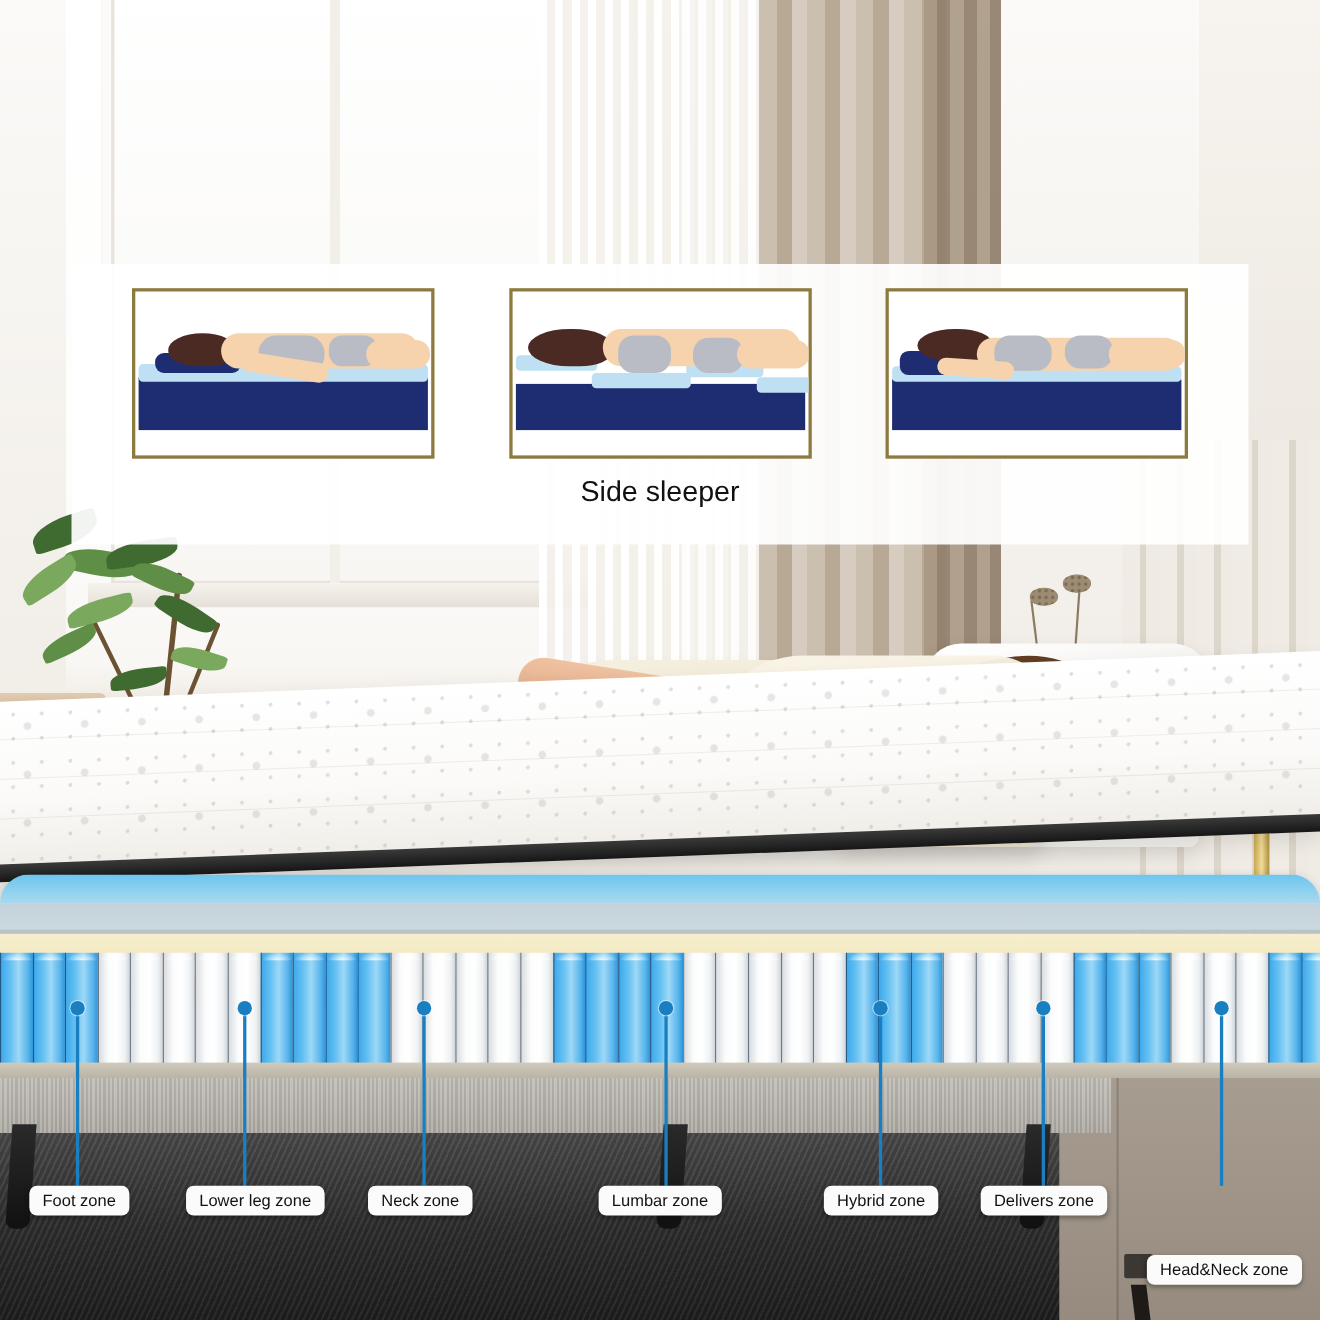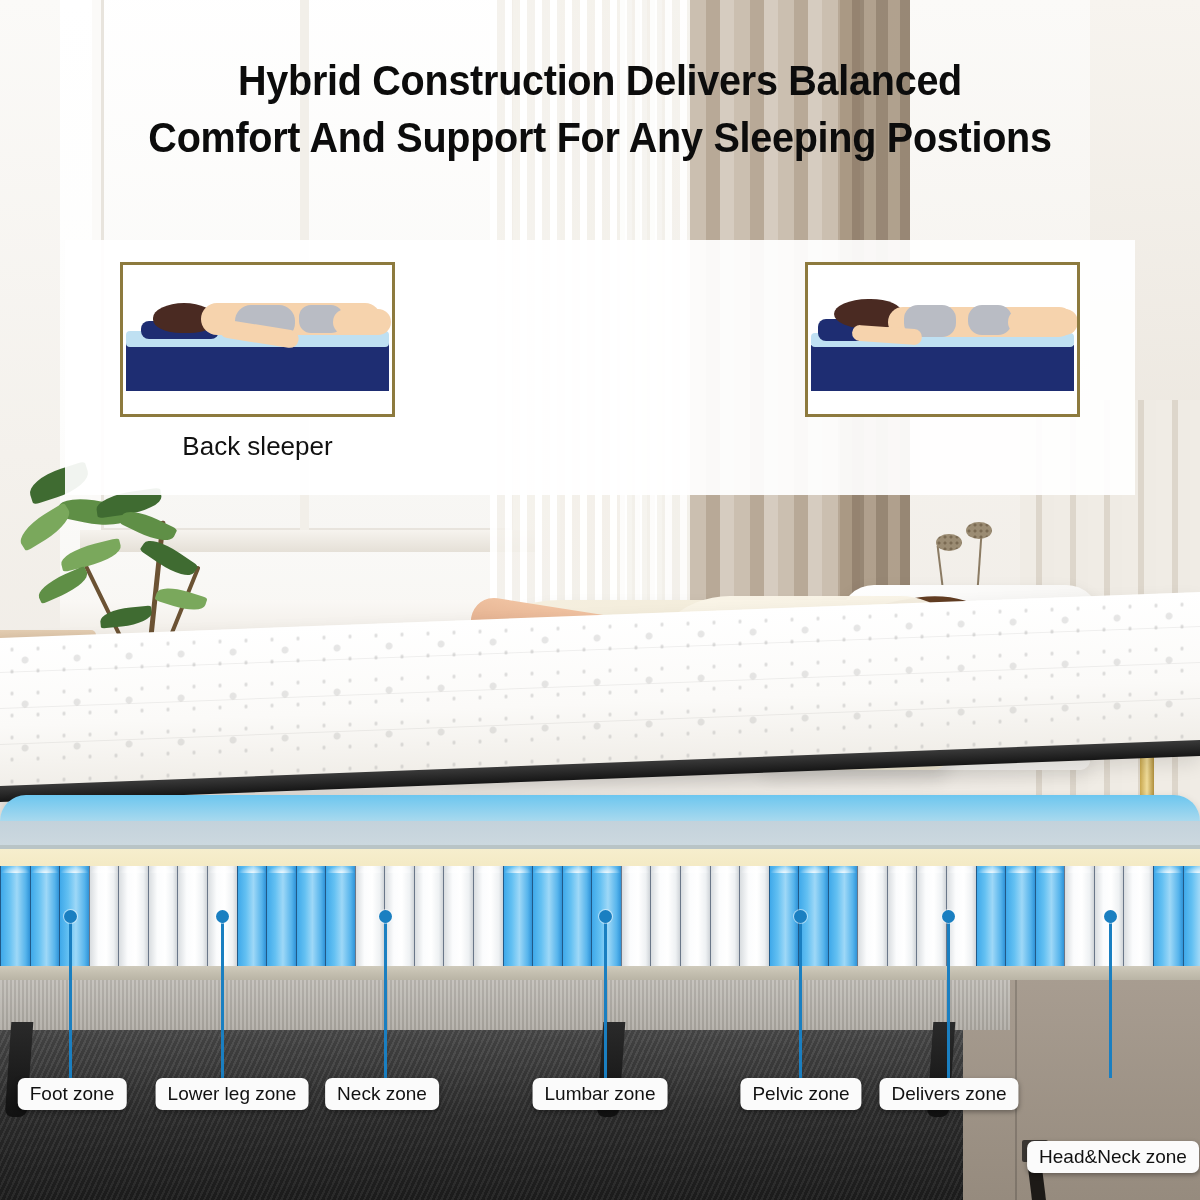--- a/index.html
+++ b/index.html
@@ -170,21 +170,21 @@
   
   .coil-base{position:absolute;left:0px;top:966px;width:1200px;height:14px;
         background:linear-gradient(180deg,#cfcabb,#b9b4a5);}
 
   
   .zone-dot{position:absolute;width:13px;height:13px;border-radius:50%;
         background:#1a7fc1;box-shadow:0 0 0 1px rgba(255,255,255,.5);}
   .zone-line{position:absolute;width:3px;background:#1a7fc1;}
   .zone-pill{position:absolute;transform:translateX(-50%);
         background:#fbfbfb;border-radius:7px;padding:5px 12px;
-        font-size:19px;color:#111;white-space:nowrap;
+        font-size:15px;color:#111;white-space:nowrap;
         box-shadow:0 2px 5px rgba(0,0,0,.35);}
 
   
   .title-wrap{position:absolute;left:0;top:52px;width:1200px;text-align:center;z-index:40;}
   .title-line{font-size:43px;font-weight:bold;color:#0c0c0c;line-height:1.32;
         letter-spacing:-.3px;transform:scaleX(.92);transform-origin:center;}
 
   
   .panel{position:absolute;left:65px;top:240px;width:1070px;height:255px;
         background:rgba(255,255,255,.93);z-index:30;}
@@ -354,52 +354,62 @@
       <div class="zone-dot" style="left: 216px; top: 910px; background: rgb(26, 127, 193);"></div>
       <div class="zone-pill" style="left: 232px; top: 1078px;">Lower leg zone</div>
       <div class="zone-line" style="left: 384px; top: 915px; height: 163px; background: rgb(26, 127, 193);"></div>
       <div class="zone-dot" style="left: 379px; top: 910px; background: rgb(26, 127, 193);"></div>
       <div class="zone-pill" style="left: 382px; top: 1078px;">Neck zone</div>
       <div class="zone-line" style="left: 604px; top: 915px; height: 163px; background: rgb(26, 127, 193);"></div>
       <div class="zone-dot" style="left: 599px; top: 910px; background: rgb(26, 127, 193);"></div>
       <div class="zone-pill" style="left: 600px; top: 1078px;">Lumbar zone</div>
       <div class="zone-line" style="left: 799px; top: 915px; height: 163px; background: rgb(26, 127, 193);"></div>
       <div class="zone-dot" style="left: 794px; top: 910px; background: rgb(26, 127, 193);"></div>
-      <div class="zone-pill" style="left: 801px; top: 1078px;">Pelvic zone</div>
+      <div class="zone-pill" style="left: 801px; top: 1078px;">Hybrid zone</div>
       <div class="zone-line" style="left: 947px; top: 915px; height: 163px; background: rgb(26, 127, 193);"></div>
       <div class="zone-dot" style="left: 942px; top: 910px; background: rgb(26, 127, 193);"></div>
       <div class="zone-pill" style="left: 949px; top: 1078px;">Delivers zone</div>
       <div class="zone-line" style="left: 1109px; top: 915px; height: 163px; background: rgb(26, 127, 193);"></div>
       <div class="zone-dot" style="left: 1104px; top: 910px; background: rgb(26, 127, 193);"></div>
       <div class="zone-pill" style="left: 1113px; top: 1141px;">Head&amp;Neck zone</div>
     </div>
 
-  <div class="title-wrap">
-    <div class="title-line">Hybrid Construction Delivers Balanced</div>
-    <div class="title-line">Comfort And Support For Any Sleeping Postions</div>
-  </div>
 
   <div class="panel"></div>
   <div class="cards">
 
     <div class="card">
       <div class="card-frame">
         <div class="ill-base" style="top:78px;height:48px;"></div>
         <div class="ill-surface" style="top:66px;height:16px;border-radius:4px;"></div>
         <div class="ill-pillow" style="left:18px;top:56px;width:78px;height:18px;border-radius:8px;"></div>
         <div class="ill-hair" style="left:30px;top:38px;width:62px;height:30px;border-radius:50% 50% 40% 45%;"></div>
         <div class="ill-body" style="left:78px;top:38px;width:180px;height:32px;border-radius:24px;"></div>
         <div class="ill-cloth" style="left:112px;top:40px;width:60px;height:34px;border-radius:16px;"></div>
         <div class="ill-cloth" style="left:176px;top:40px;width:44px;height:28px;border-radius:12px;"></div>
         <div class="ill-body" style="left:210px;top:44px;width:58px;height:26px;border-radius:20px;"></div>
         <div class="ill-body" style="left:96px;top:60px;width:80px;height:18px;border-radius:14px;transform:rotate(9deg);"></div>
       </div>
-      <div class="card-cap">Back sleeper</div>
-    </div>
-
+    </div>
+
+    <div class="card">
+      <div class="card-frame">
+        <div class="ill-base" style="top:84px;height:42px;"></div>
+        <div class="ill-surface" style="top:58px;height:14px;width:74px;left:3px;border-radius:4px;"></div>
+        <div class="ill-surface" style="top:74px;height:14px;width:90px;left:72px;border-radius:4px;"></div>
+        <div class="ill-surface" style="top:64px;height:14px;width:70px;left:158px;border-radius:4px;"></div>
+        <div class="ill-surface" style="top:78px;height:14px;width:56px;left:222px;border-radius:4px;"></div>
+        <div class="ill-hair" style="left:14px;top:34px;width:76px;height:34px;border-radius:50% 46% 38% 50%;"></div>
+        <div class="ill-body" style="left:82px;top:34px;width:180px;height:34px;border-radius:26px;"></div>
+        <div class="ill-cloth" style="left:96px;top:40px;width:48px;height:34px;border-radius:14px;"></div>
+        <div class="ill-cloth" style="left:164px;top:42px;width:46px;height:32px;border-radius:14px;"></div>
+        <div class="ill-body" style="left:204px;top:44px;width:66px;height:26px;border-radius:20px;"></div>
+      </div>
+      <div class="card-cap">Side sleeper</div>
+    </div>
 
     <div class="card">
       <div class="card-frame">
         <div class="ill-base" style="top:80px;height:46px;"></div>
         <div class="ill-surface" style="top:68px;height:14px;border-radius:4px;"></div>
         <div class="ill-pillow" style="left:10px;top:54px;width:62px;height:22px;border-radius:8px;"></div>
         <div class="ill-hair" style="left:26px;top:34px;width:68px;height:30px;border-radius:50% 46% 40% 50%;"></div>
         <div class="ill-body" style="left:80px;top:42px;width:186px;height:30px;border-radius:22px;"></div>
         <div class="ill-cloth" style="left:96px;top:40px;width:52px;height:32px;border-radius:14px;"></div>
         <div class="ill-cloth" style="left:160px;top:40px;width:44px;height:30px;border-radius:14px;"></div>

